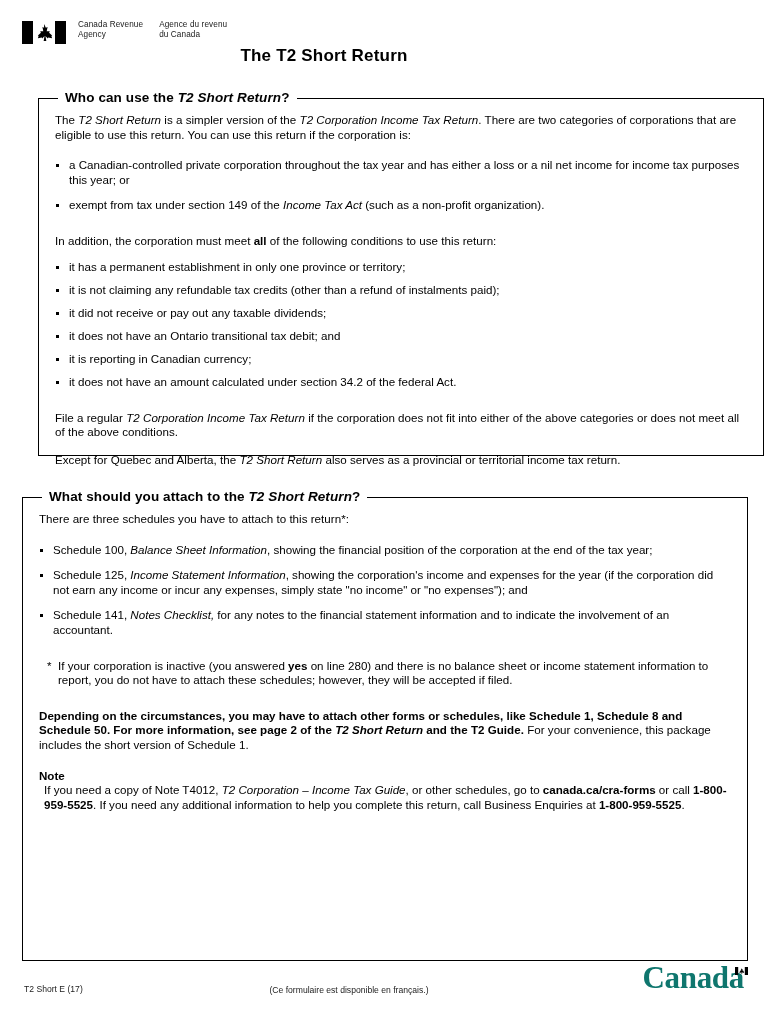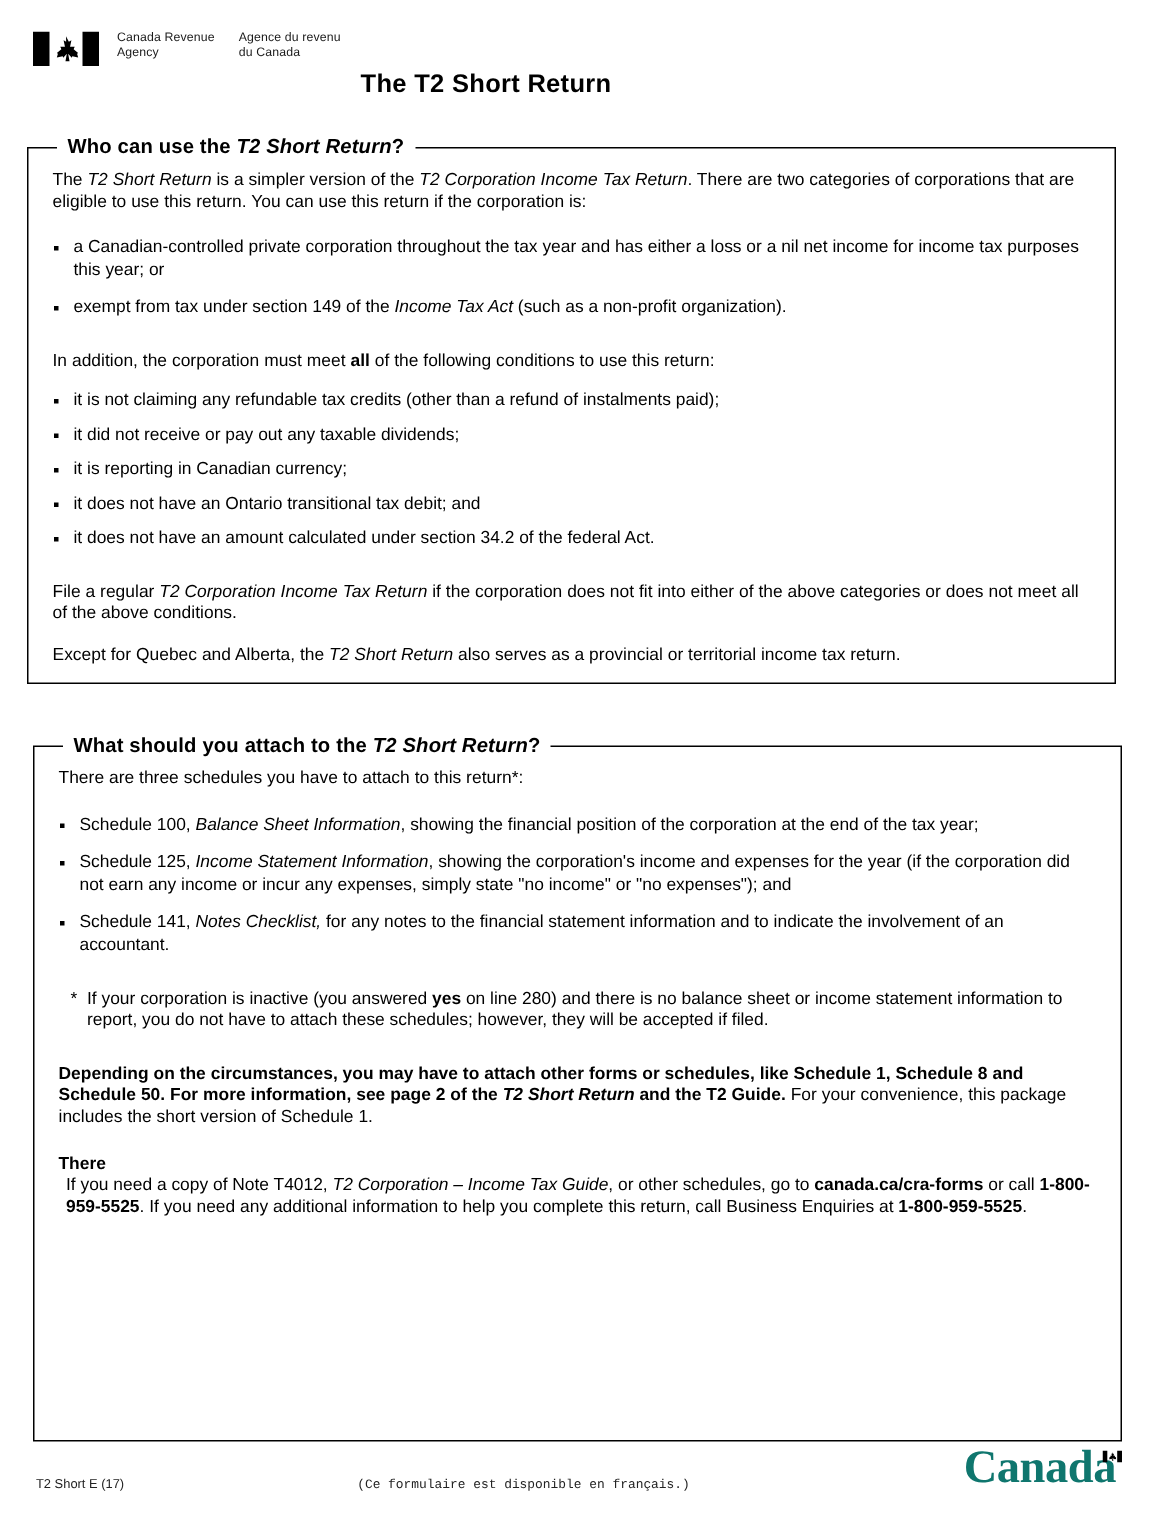--- a/index.html
+++ b/index.html
@@ -82,21 +82,21 @@
     font-weight: bold;
     white-space: nowrap;
     letter-spacing: 0.1px;
   }
   .section-legend i {
     font-style: italic;
   }
 
   #section-who {
     top: 98px;
-    left: 18px;
+    left: 38px;
     width: 726px;
     height: 358px;
   }
   #section-attach {
     top: 497px;
     left: 22px;
     width: 726px;
     height: 464px;
   }
 
@@ -184,21 +184,20 @@
     color: #222;
   }
   .footer-center {
     position: absolute;
     left: 0;
     top: 985px;
     width: 698px;
     text-align: center;
     font-size: 8.6px;
     color: #222;
-    font-family: Liberation Mono, monospace;
   }
   .canada-wordmark {
     position: absolute;
     right: 22px;
     top: 962px;
     font-family: "Liberation Serif", serif;
     font-size: 31px;
     font-weight: bold;
     letter-spacing: -0.3px;
     line-height: 1;
@@ -248,24 +247,25 @@
         <li><span>exempt from tax under section 149 of the </span><i>Income Tax Act</i><span> (such as a non-profit organization).</span></li>
       </ul>
 
       <div class="gap-lg"></div>
 
       <p class="para"><span>In addition, the corporation must meet </span><b>all</b><span> of the following conditions to use this return:</span></p>
 
       <div class="gap-sm"></div>
 
       <ul class="bullets tight indent-2">
+        <li><span>it has a permanent establishment in only one province or territory;</span></li>
         <li><span>it is not claiming any refundable tax credits (other than a refund of instalments paid);</span></li>
         <li><span>it did not receive or pay out any taxable dividends;</span></li>
+        <li><span>it does not have an Ontario transitional tax debit; and</span></li>
         <li><span>it is reporting in Canadian currency;</span></li>
-        <li><span>it does not have an Ontario transitional tax debit; and</span></li>
         <li><span>it does not have an amount calculated under section 34.2 of the federal Act.</span></li>
       </ul>
 
       <div class="gap-lg"></div>
 
       <p class="para"><span>File a regular </span><i>T2 Corporation Income Tax Return</i><span> if the corporation does not fit into either of the above categories or does not meet all of the above conditions.</span></p>
       <p class="para"><span>Except for Quebec and Alberta, the </span><i>T2 Short Return</i><span> also serves as a provincial or territorial income tax return.</span></p>
 
     </div>
   </div>
@@ -287,21 +287,21 @@
       <div class="gap-lg"></div>
 
       <div class="footnote"><span class="star">*</span><span>If your corporation is inactive (you answered </span><b>yes</b><span> on line 280) and there is no balance sheet or income statement information to report, you do not have to attach these schedules; however, they will be accepted if filed.</span></div>
 
       <div class="gap-lg"></div>
 
       <p class="para"><b>Depending on the circumstances, you may have to attach other forms or schedules, like Schedule 1, Schedule 8 and Schedule 50. For more information, see page 2 of the </b><b><i>T2 Short Return</i></b><b> and the T2 Guide.</b><span> For your convenience, this package includes the short version of Schedule 1.</span></p>
 
       <div class="gap-md"></div>
 
-      <div class="note-label">There</div>
+      <div class="note-label">Note</div>
       <div class="note-body"><span>If you need a copy of Note T4012, </span><i>T2 Corporation – Income Tax Guide</i><span>, or other schedules, go to </span><b>canada.ca/cra-forms</b><span> or call </span><b>1-800-959-5525</b><span>. If you need any additional information to help you complete this return, call Business Enquiries at </span><b>1-800-959-5525</b><span>.</span></div>
 
     </div>
   </div>
 
   <div class="footer-left">T2 Short E (17)</div>
   <div class="footer-center">(Ce formulaire est disponible en français.)</div>
 
   <div class="canada-wordmark"><span>Canada</span><span class="flagbit"><svg class="cw-svg" width="13" height="8" viewBox="0 0 13 8">
           <rect x="0" y="0" width="3.2" height="8" fill="#000"></rect>

